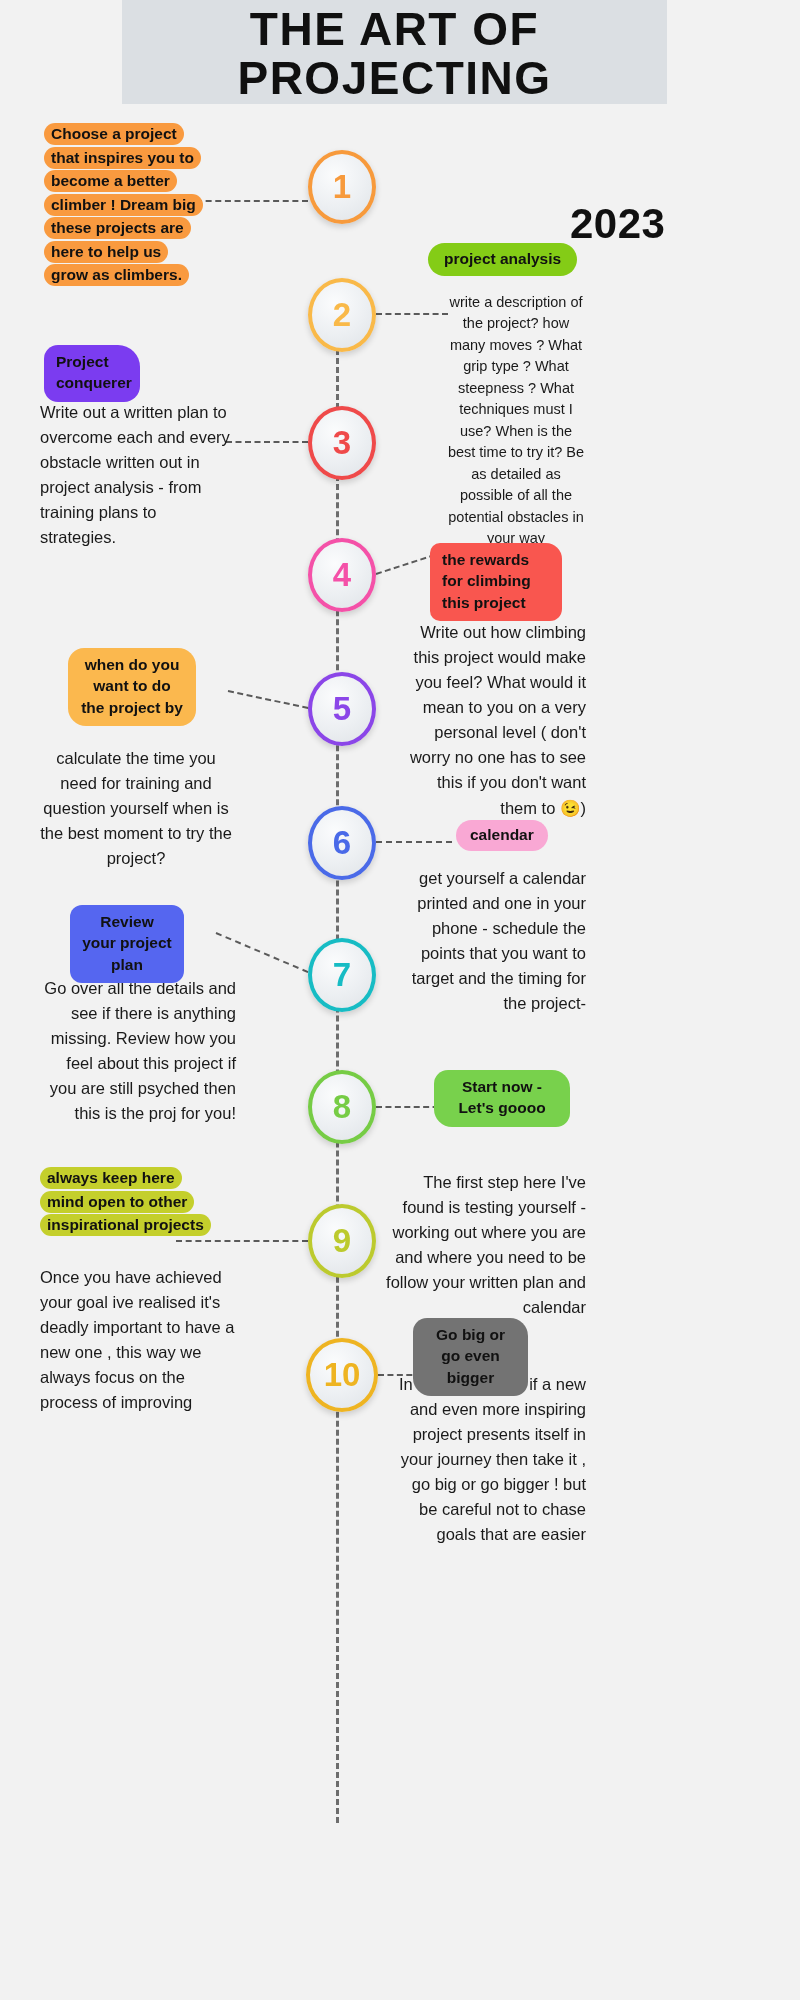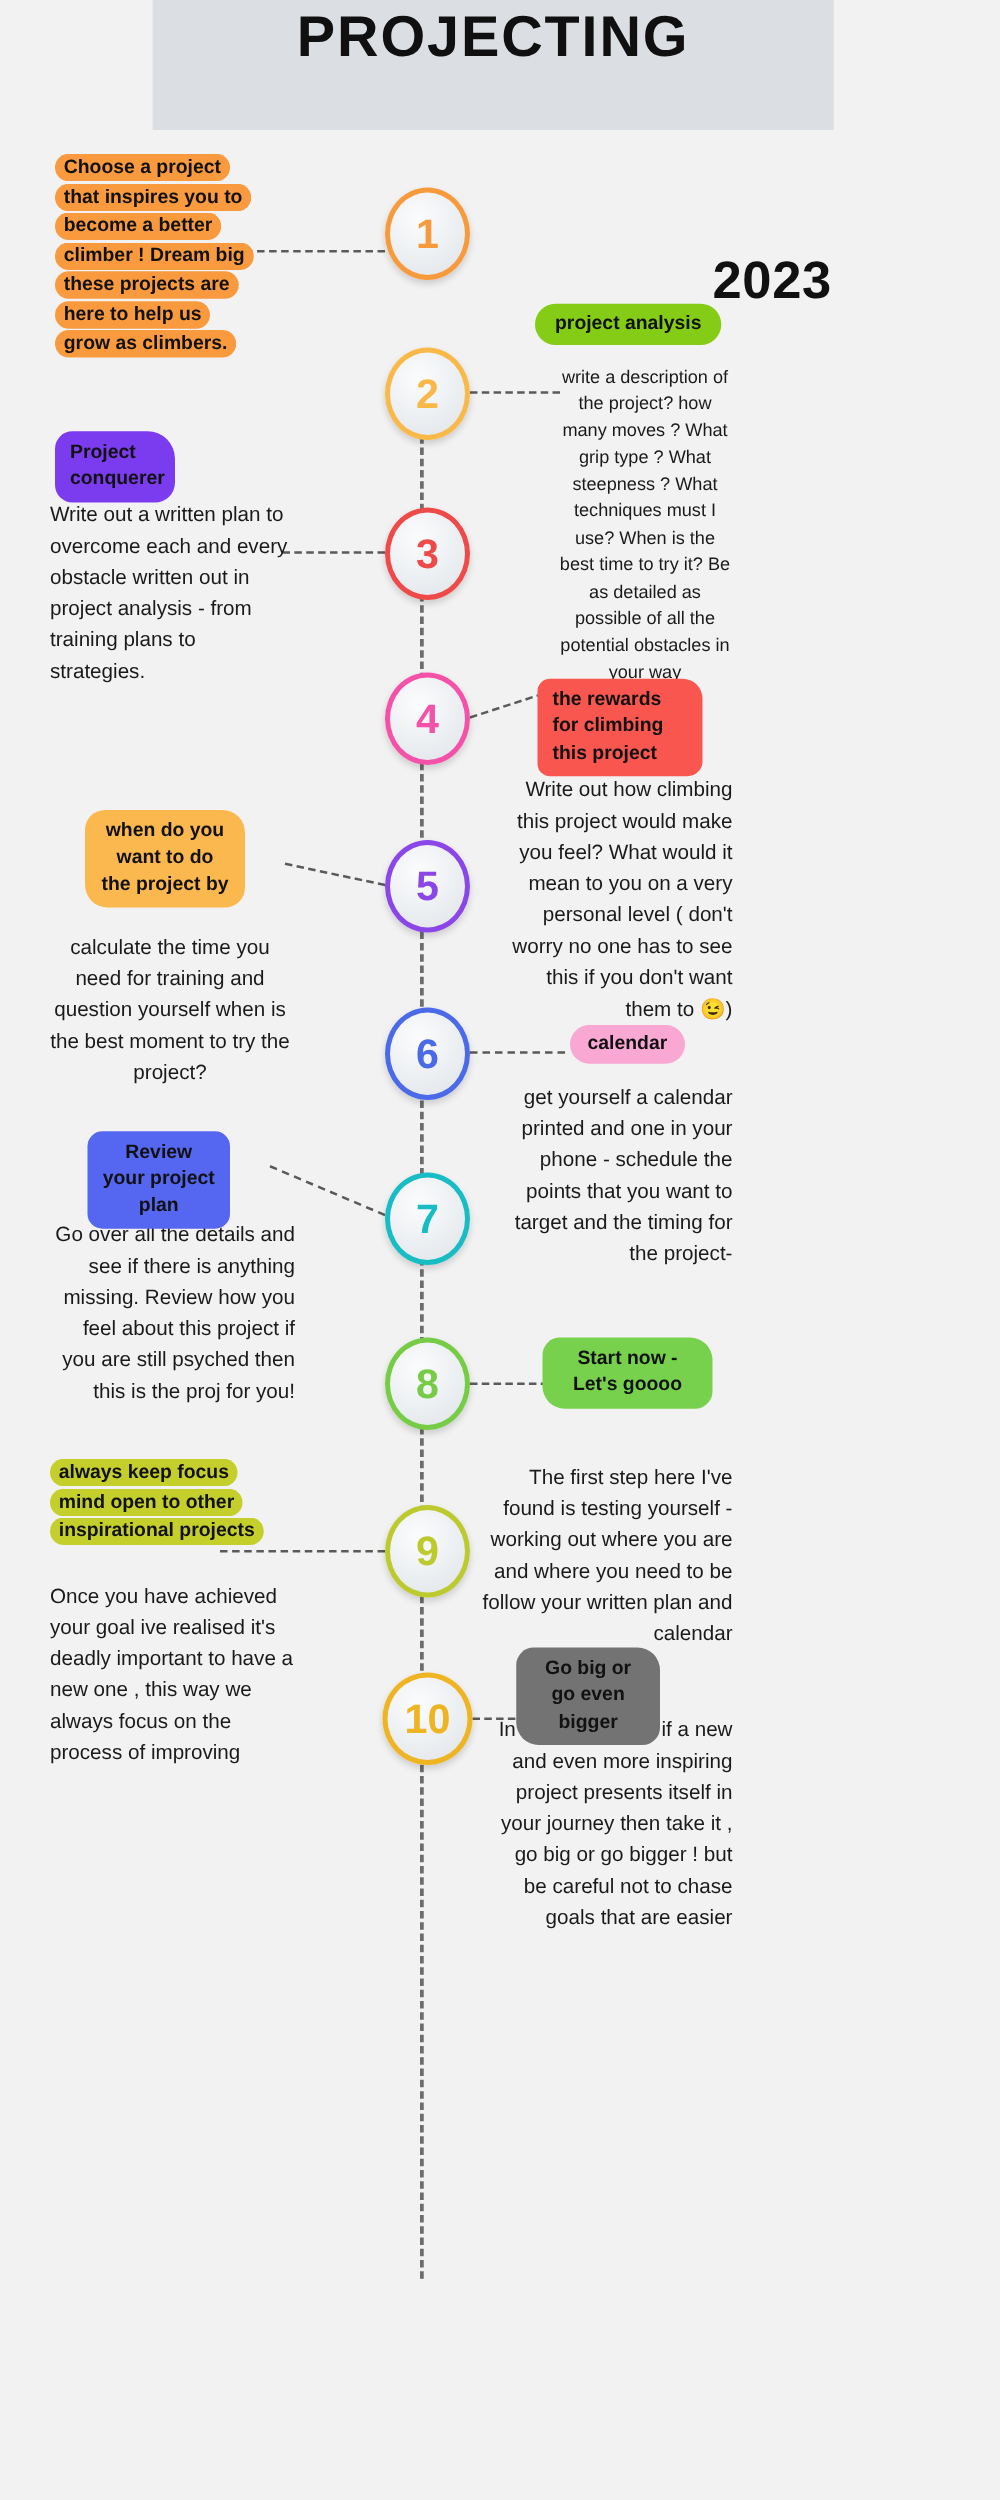--- a/index.html
+++ b/index.html
@@ -133,20 +133,21 @@
   .body-text.right { text-align: right; }
   .body-text.center{ text-align: center; }
 
   .small { font-size: 14.5px; line-height: 1.48; }
 </style>
 </head>
 <body>
 
 <div class="header-band"></div>
 <div class="header-title">
+  <div>THE ART OF</div>
   <div>PROJECTING</div>
 </div>
 
 <div class="year-label">2023</div>
 
 <div class="spine"></div>
 
 <div class="steps-layer">
 
   <div class="step">
@@ -235,21 +236,21 @@
     </div>
     <div class="body-text right" style="left:384px; top:1122px; width:202px;margin-top:48px;">The first step here I've found is testing yourself - working out where you are and where you need to be follow your written plan and calendar</div>
   </div>
 
   <div class="step">
     <div class="badge" style="top:1204px; border-color:#bcca2e;">
       <span style="color:#bcca2e;">9</span>
     </div>
     <div class="conn" style="left:176px; top:1240px; width:132px;"></div>
     <div class="hl-para" style="left:40px; top:1166px; width:172px; text-align:left;">
-      <span style="background:#c4cf2c;">always keep focus mind open to other inspirational projects</span>
+      <span style="background:#c4cf2c;">always keep here mind open to other inspirational projects</span>
     </div>
     <div class="body-text left" style="left:40px; top:1265px; width:198px;">Once you have achieved your goal ive realised it's deadly important to have a new one , this way we always focus on the process of improving</div>
   </div>
 
   <div class="step">
     <div class="badge wide" style="top:1338px; left:306px; border-color:#eeb422;">
       <span style="color:#eeb422;">10</span>
     </div>
     <div class="conn" style="left:378px; top:1374px; width:72px;"></div>
     <div class="tag blob" style="left:413px; top:1318px; width:115px; background:#737373; text-align:center; border-radius:14px 18px 14px 18px;">

